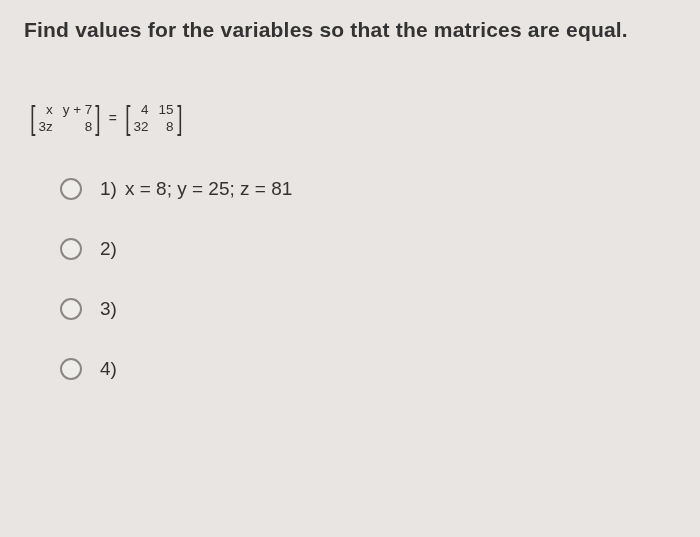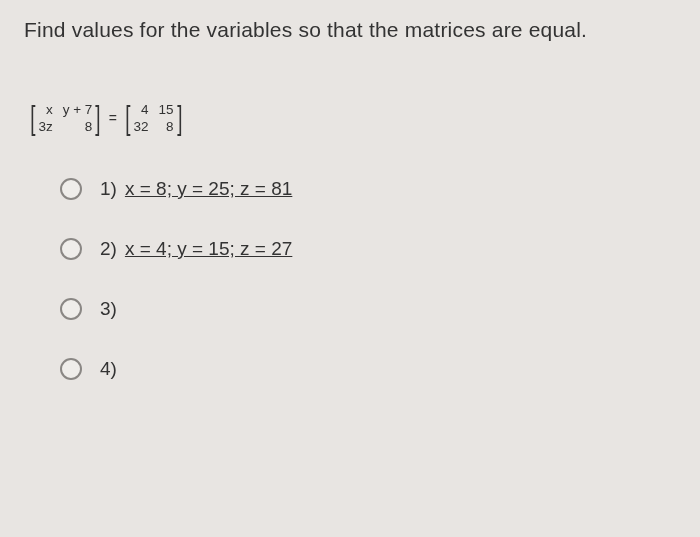--- a/index.html
+++ b/index.html
@@ -8,21 +8,21 @@
     height: 537px;
     background: #e8e5e2;
     font-family: Arial, Helvetica, sans-serif;
     color: #3a3a3a;
     padding: 18px 24px;
     position: relative;
     overflow: hidden;
   }
   .question-text {
     font-size: 21px;
-    font-weight: 400;
+    font-weight: 700;
     color: #333;
     margin-bottom: 58px;
     letter-spacing: 0.2px;
   }
   .matrix-row {
     display: flex;
     align-items: center;
     font-size: 14px;
     color: #333;
     margin-bottom: 42px;
@@ -71,21 +71,21 @@
     flex-shrink: 0;
   }
   .opt-label {
     font-size: 19px;
     color: #333;
     display: flex;
     align-items: baseline;
     gap: 8px;
   }
   .opt-num { font-weight: 400; }
-  .opt-body { font-weight: 400; text-decoration: underline; }
+  .opt-body { font-weight: 400; }
 </style>
 </head>
 <body>
 
 <div class="question-text">Find values for the variables so that the matrices are equal.</div>
 
 <div class="matrix-row">
   <span class="matrix">
     <span class="bracket left">[</span>
     <span class="mgrid two-col">
@@ -114,21 +114,20 @@
     <div class="radio"></div>
     <div class="opt-label">
       <span class="opt-num">1)</span>
       <span class="opt-body">x = 8; y = 25; z = 81</span>
     </div>
   </div>
   <div class="option">
     <div class="radio"></div>
     <div class="opt-label">
       <span class="opt-num">2)</span>
-      <span class="opt-body">x = 4; y = 15; z = 27</span>
     </div>
   </div>
   <div class="option">
     <div class="radio"></div>
     <div class="opt-label">
       <span class="opt-num">3)</span>
     </div>
   </div>
   <div class="option">
     <div class="radio"></div>

